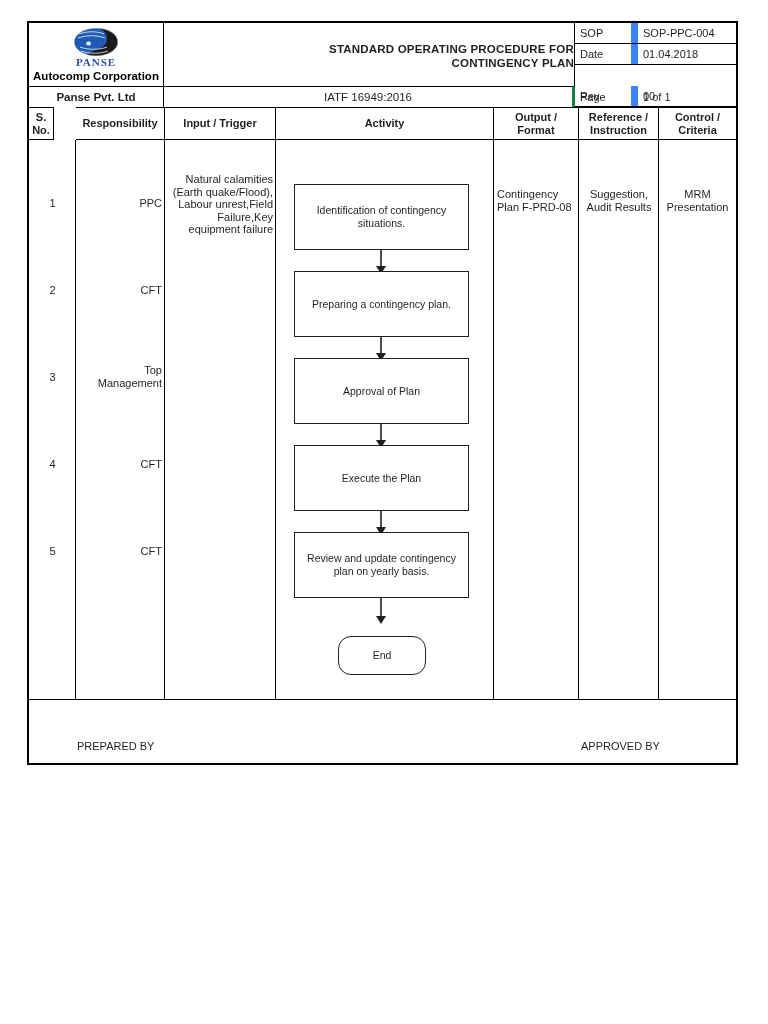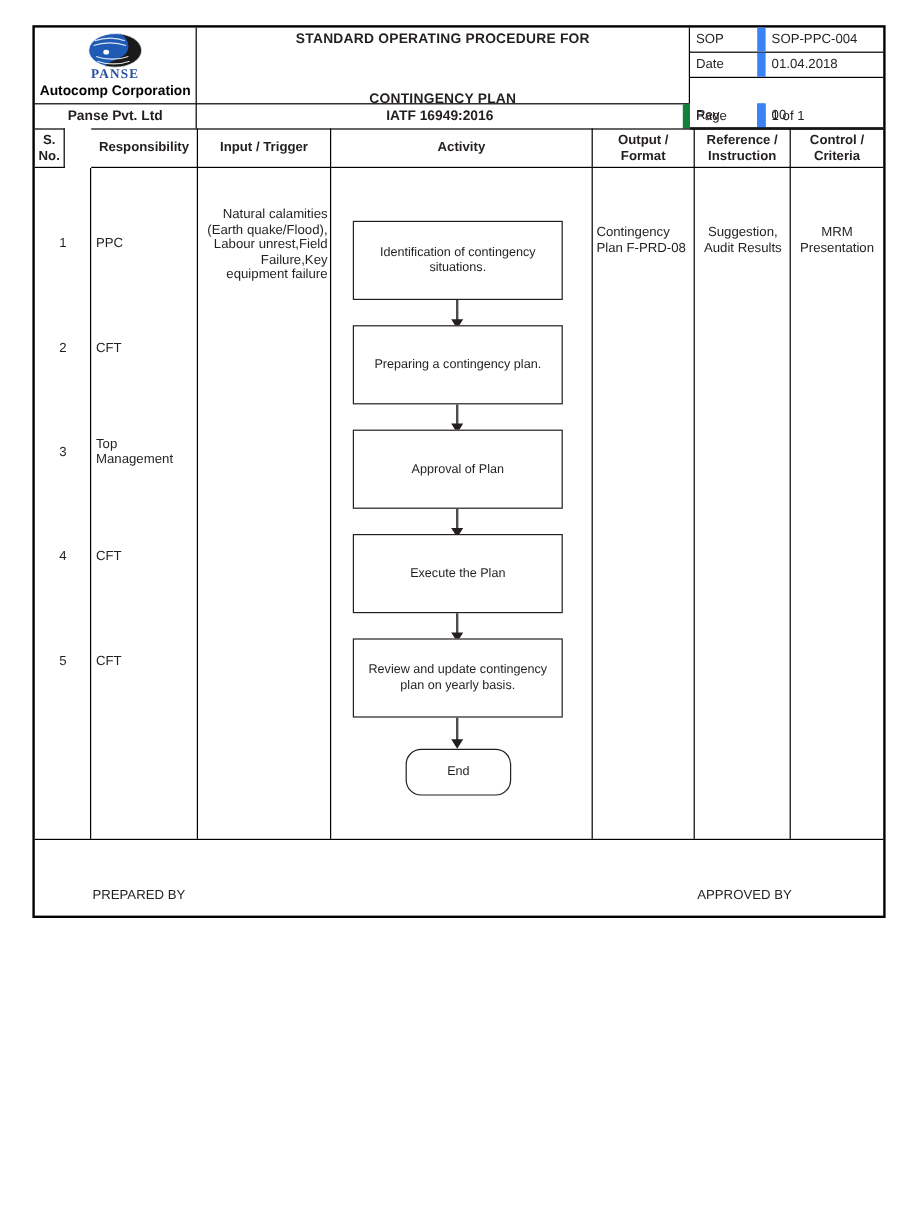--- a/index.html
+++ b/index.html
@@ -92,45 +92,44 @@
   
   .title-block {
     position: absolute;
     left: 135px; top: 0;
     width: 411px;
     height: 63px;
     border-right: 1px solid #000;
     box-sizing: border-box;
     display: flex;
     flex-direction: column;
-    align-items: center;
-    padding-top: 3px;
-    gap: 36px;
+    align-items: flex-end;
+    padding-top: 19px;
   }
   .title-line {
     font-size: 11.5px;
     font-weight: bold;
     letter-spacing: 0.2px;
     line-height: 14px;
   }
   .title-line2 { }
 
   .std-block {
     position: absolute;
     left: 135px; top: 63px;
     width: 411px;
     height: 21px;
-    border-right: 6px solid #15803d;
+    border-right: 3px solid #15803d;
     border-top: 1px solid #000;
     box-sizing: border-box;
     display: flex;
     align-items: center;
     justify-content: center;
     font-size: 11.5px;
-    font-weight: bold;
+    font-weight: normal;
   }
 
   
   .meta-row {
     position: absolute;
     left: 546px;
     width: 161px;
     height: 21px;
     box-sizing: border-box;
   }
@@ -188,21 +187,21 @@
     width: 47px;
     text-align: center;
     font-size: 11px;
   }
   .resp {
     position: absolute;
     left: 51px;
     width: 82px;
     font-size: 11px;
     line-height: 12.5px;
-    text-align: left;
+    text-align: right;
   }
 
   .outcell {
     position: absolute;
     font-size: 11px;
     line-height: 12.5px;
   }
 
   
   .flow {
@@ -219,21 +218,21 @@
     background: #fff;
     display: flex;
     align-items: center;
     justify-content: center;
     text-align: center;
     font-size: 10.5px;
     line-height: 13px;
     color: #231f20;
     padding: 0 8px;
   }
-  .fbox.rounded { border-radius: 13px; }
+  .fbox.rounded { border-radius: 13px; margin-top: 12px; }
   .arrow-line {
     position: absolute;
     width: 2px;
     background: #4d4d4d;
   }
   .arrow-head {
     position: absolute;
     width: 0; height: 0;
     border-left: 5px solid transparent;
     border-right: 5px solid transparent;

